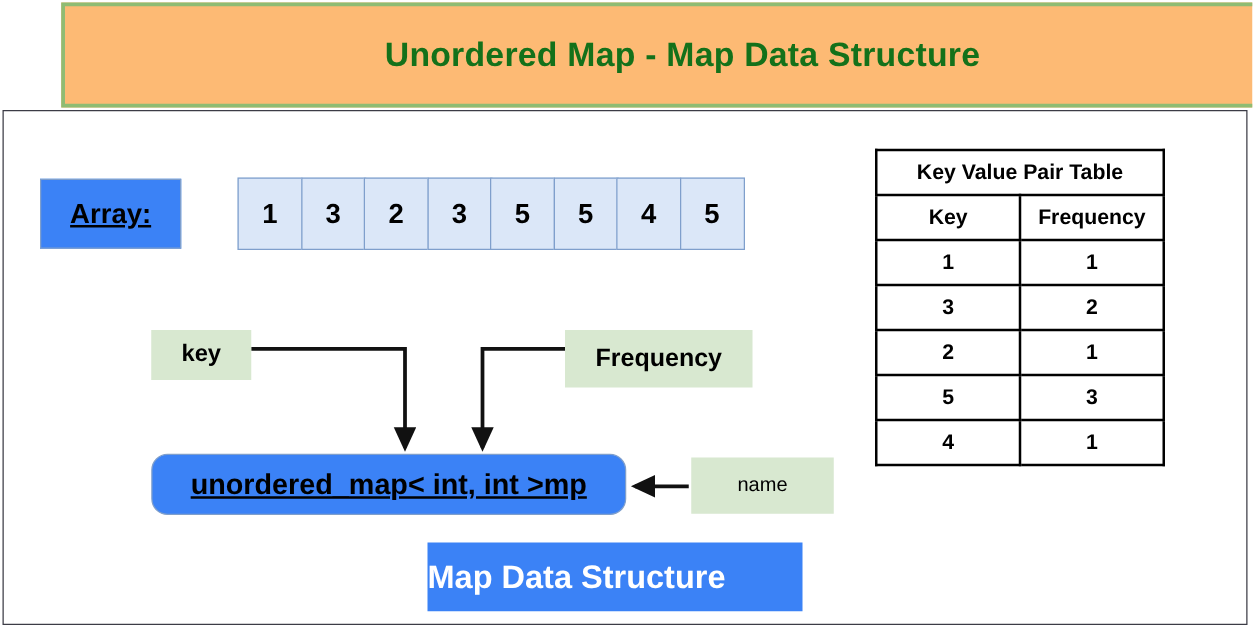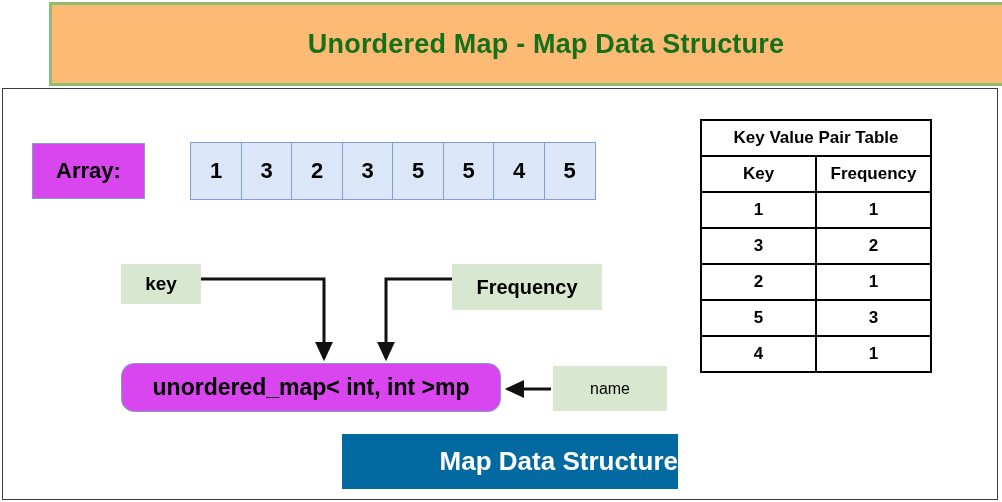--- a/index.html
+++ b/index.html
@@ -56,22 +56,23 @@
   
   .box {
     position: absolute;
     box-sizing: border-box;
     display: flex;
     align-items: center;
     justify-content: center;
     color: #000000;
   }
   .blue-box {
-    background: #d946ef;
+    background: #3b82f6;
     border: 1.5px solid #7f9fcc;
+    text-decoration: underline;
   }
   .green-label {
     background: #d8e8d0;
     border: none;
   }
 
   
   .array-label {
     left: 32px;
     top: 143px;
@@ -170,26 +171,26 @@
   }
   .kv-title-cell { font-size: 17px; }
   .kv-head-cell { font-size: 17px; }
   .kv-cell { font-weight: bold; font-size: 17px; }
 
   
   .footer-banner {
     position: absolute;
     left: 342px;
     top: 434px;
-    width: 336px;
+    width: 300px;
     height: 55px;
-    background: #0369a1;
-    display: flex;
-    align-items: center;
-    justify-content: flex-end;
+    background: #3b82f6;
+    display: flex;
+    align-items: center;
+    justify-content: flex-start;
   }
   .footer-text {
     color: #ffffff;
     font-size: 26px;
     font-weight: bold;
   }
 </style>
 </head>
 <body>
 

